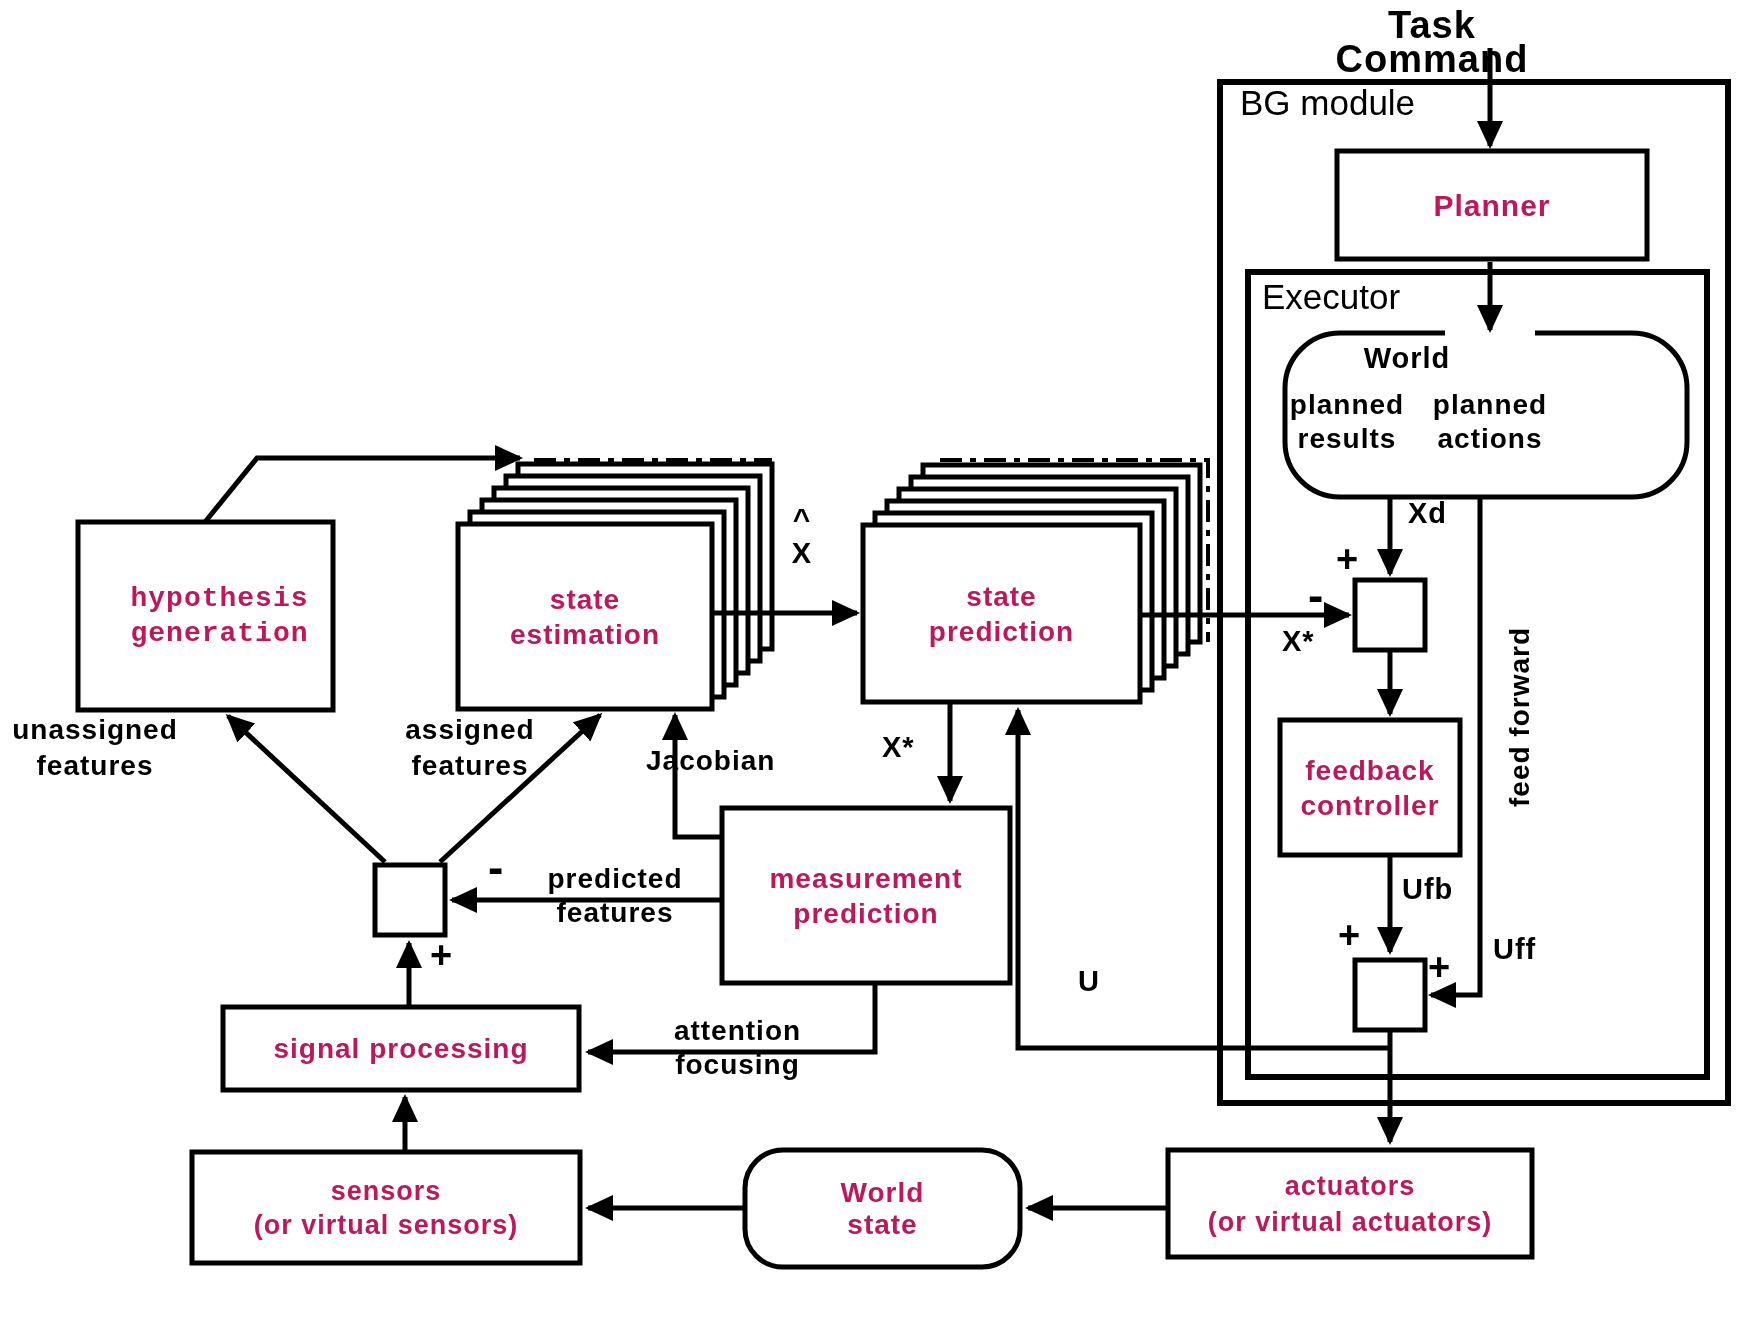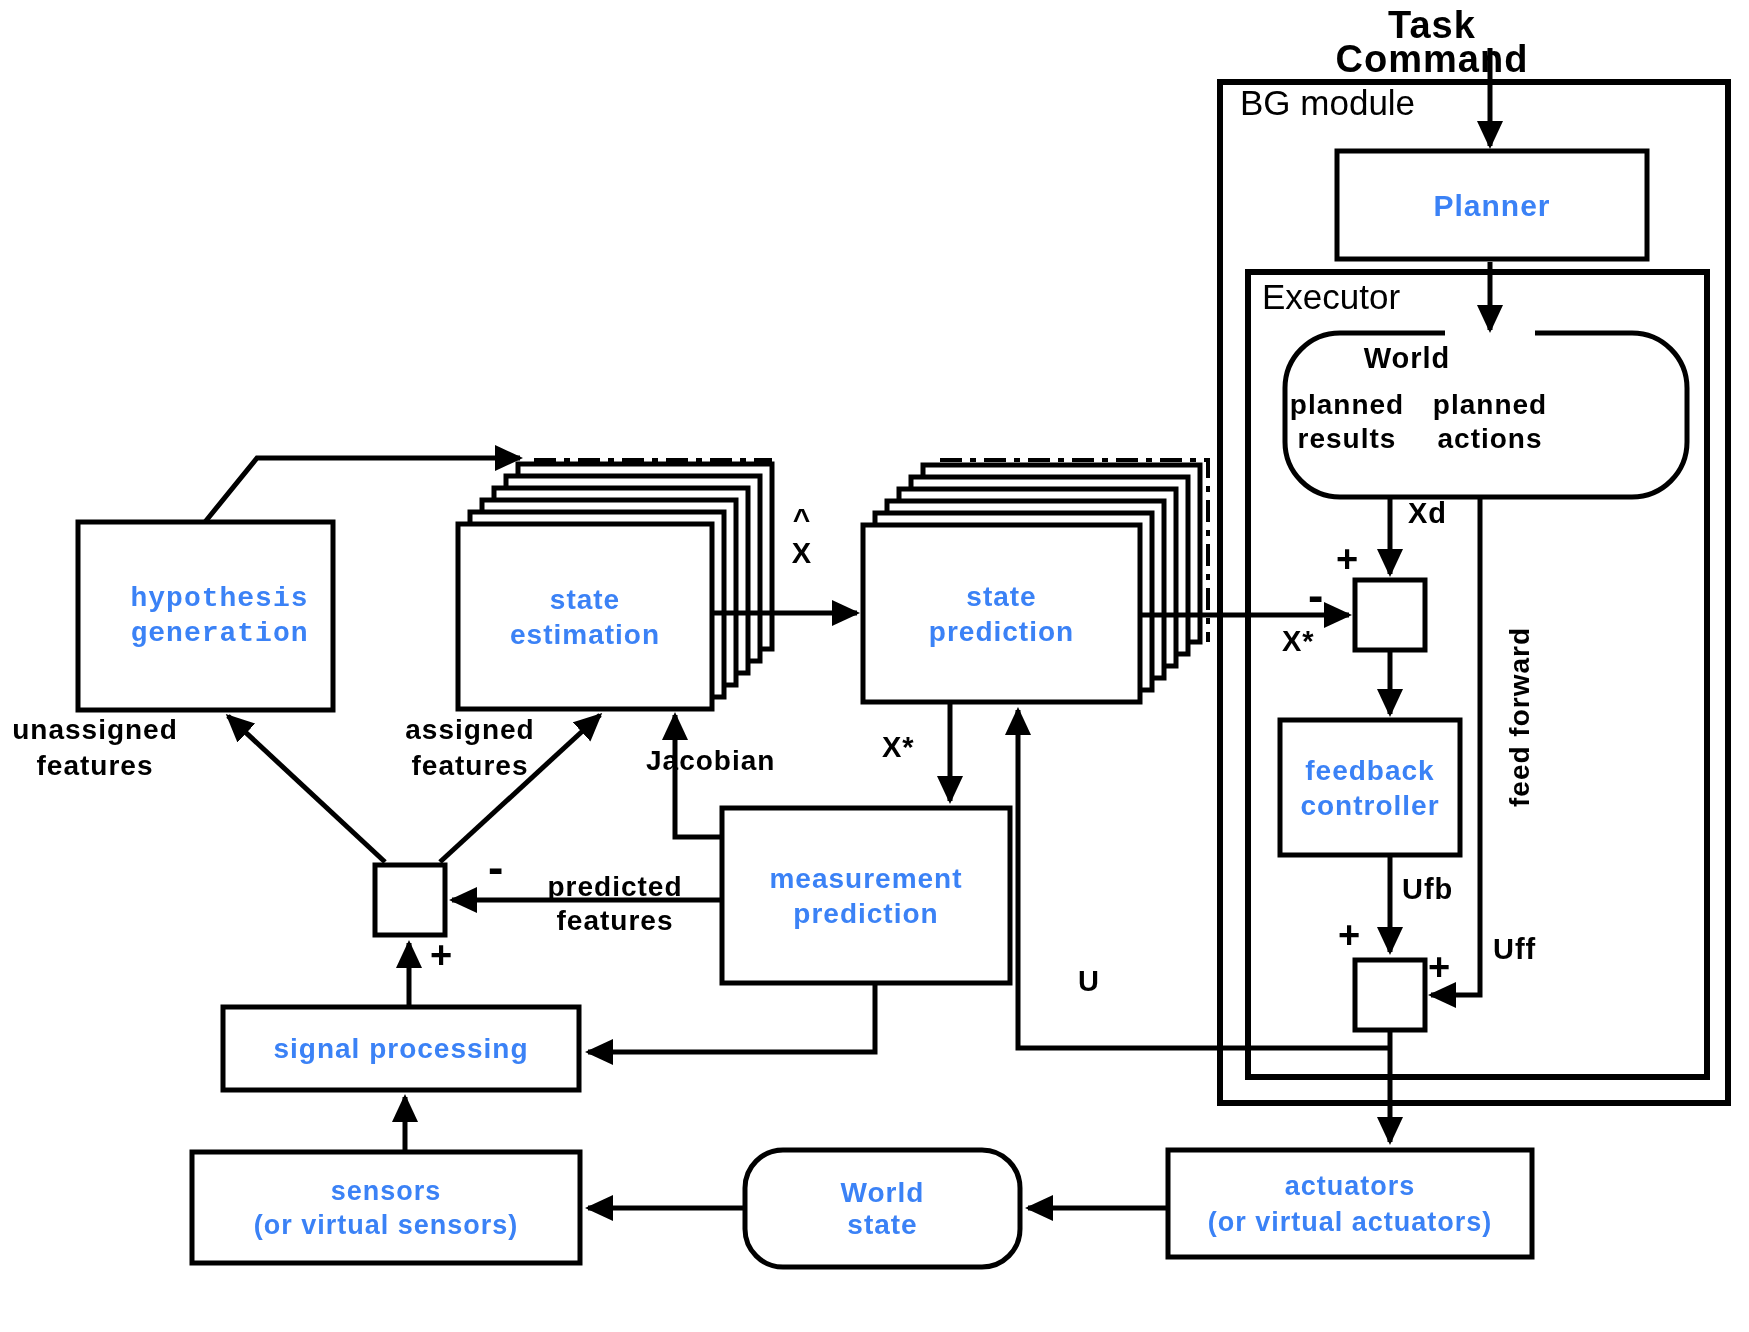--- a/index.html
+++ b/index.html
@@ -18,21 +18,21 @@
     font-size:28px;
     letter-spacing:1px;
     white-space:pre-line;
     line-height:34px;
   }
   .ctr{text-align:center;}
   .flexbox{
     position:absolute;
     display:flex;align-items:center;justify-content:center;
     text-align:center;
-    color:#3b82f6;font-weight:bold;font-size:28px;
+    color:#be185d;font-weight:bold;font-size:28px;
     letter-spacing:1px;line-height:35px;white-space:pre-line;
   }
   .reg{font-weight:normal;font-size:35px;letter-spacing:0;}
   .sym{font-size:38px;line-height:38px;}
   .big-minus{font-size:46px;line-height:42px;}
   .sig{font-size:29px;}
   .rot{
     transform:rotate(-90deg);
     transform-origin:center center;
   }
@@ -150,18 +150,20 @@
   <div class="flexbox" style="left:1168px;top:1150px;width:364px;height:107px;font-size:27px;line-height:36px;">actuators
 (or virtual actuators)</div>
 
   <div class="lbl ctr" style="left:0px;top:712px;width:190px;line-height:36px;">unassigned
 features</div>
   <div class="lbl ctr" style="left:385px;top:712px;width:170px;line-height:36px;">assigned
 features</div>
   <div class="lbl" style="left:646px;top:744px;">Jacobian</div>
   <div class="lbl sig" style="left:882px;top:730px;">X*</div>
 
-  <div class="lbl ctr" style="left:530px;top:862px;width:170px;margin-top:8px;">predicted
+  <div class="lbl ctr" style="left:530px;top:862px;width:170px;">predicted
 features</div>
   <div class="lbl big-minus" style="left:488px;top:846px;">-</div>
   <div class="lbl sym" style="left:430px;top:936px;">+</div>
+  <div class="lbl ctr" style="left:640px;top:1014px;width:195px;">attention
+focusing</div>
 
 </div>
 
 </body></html>

